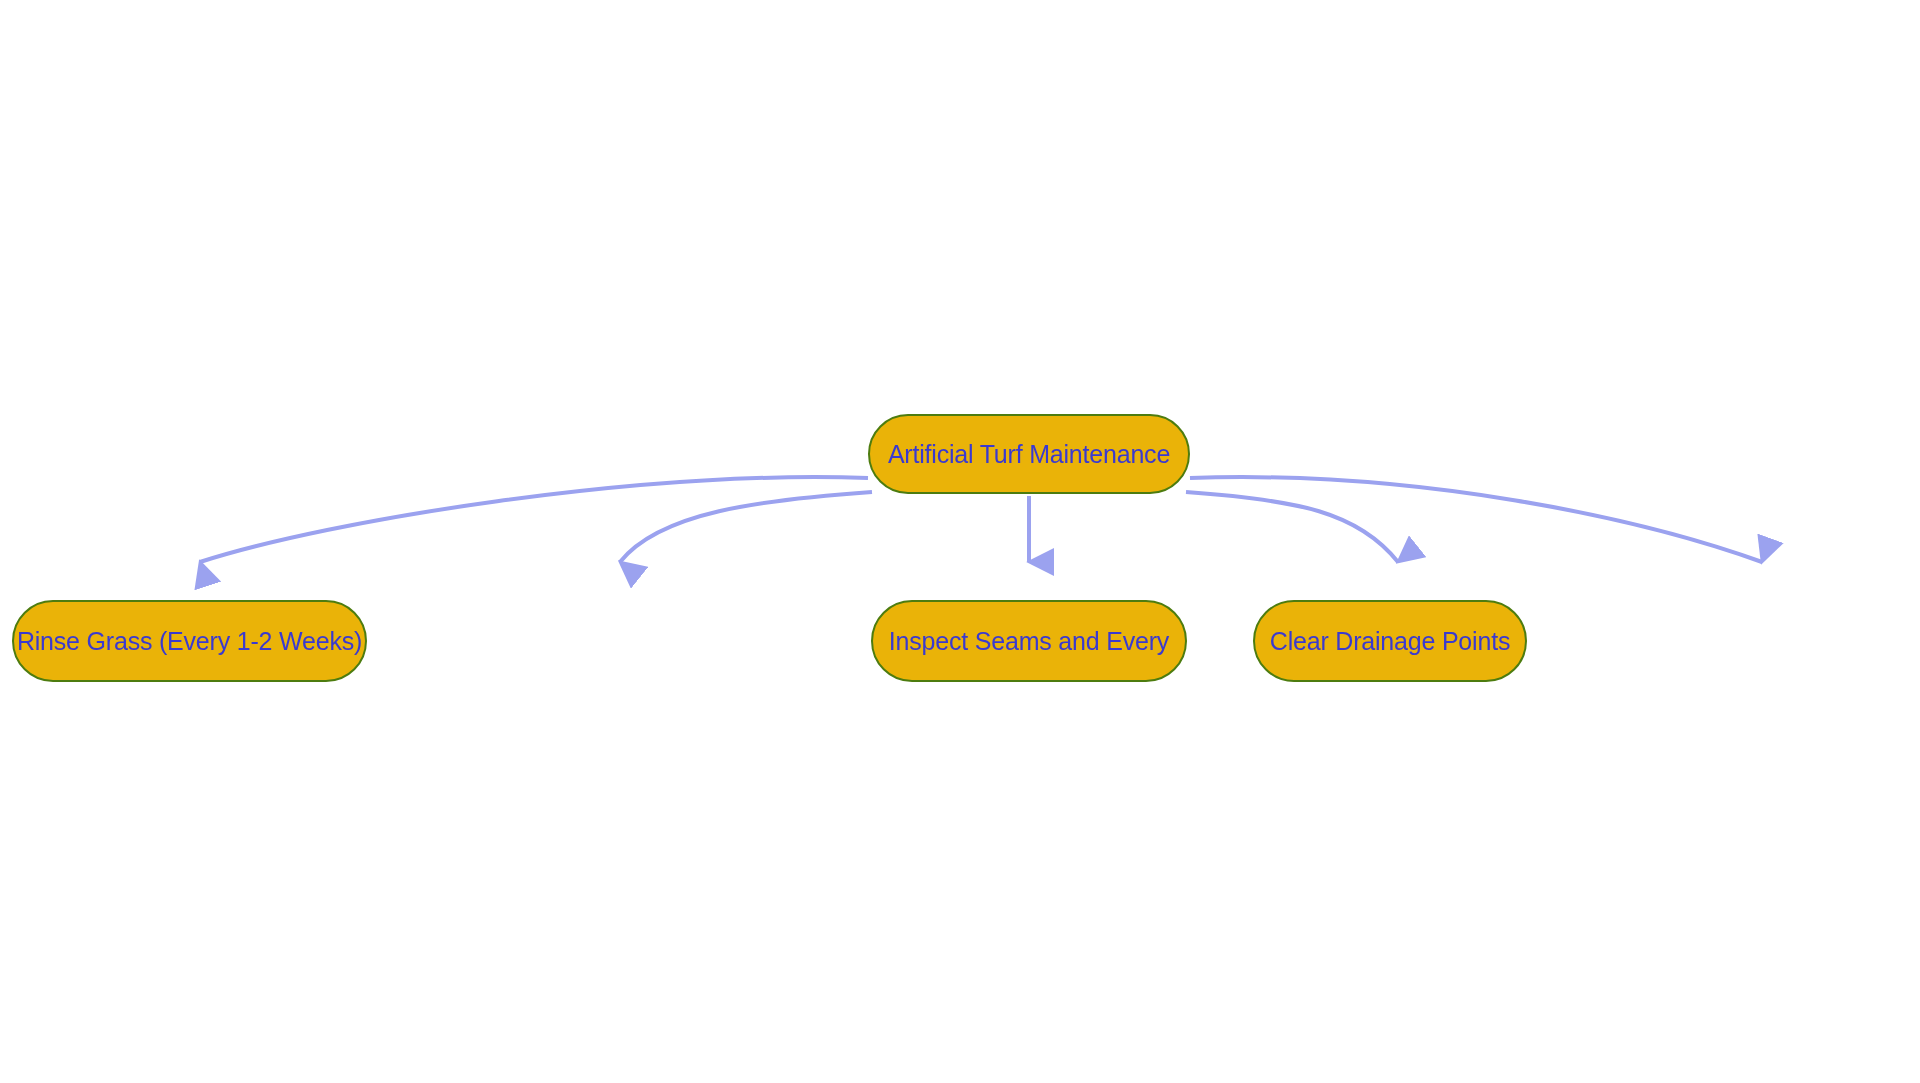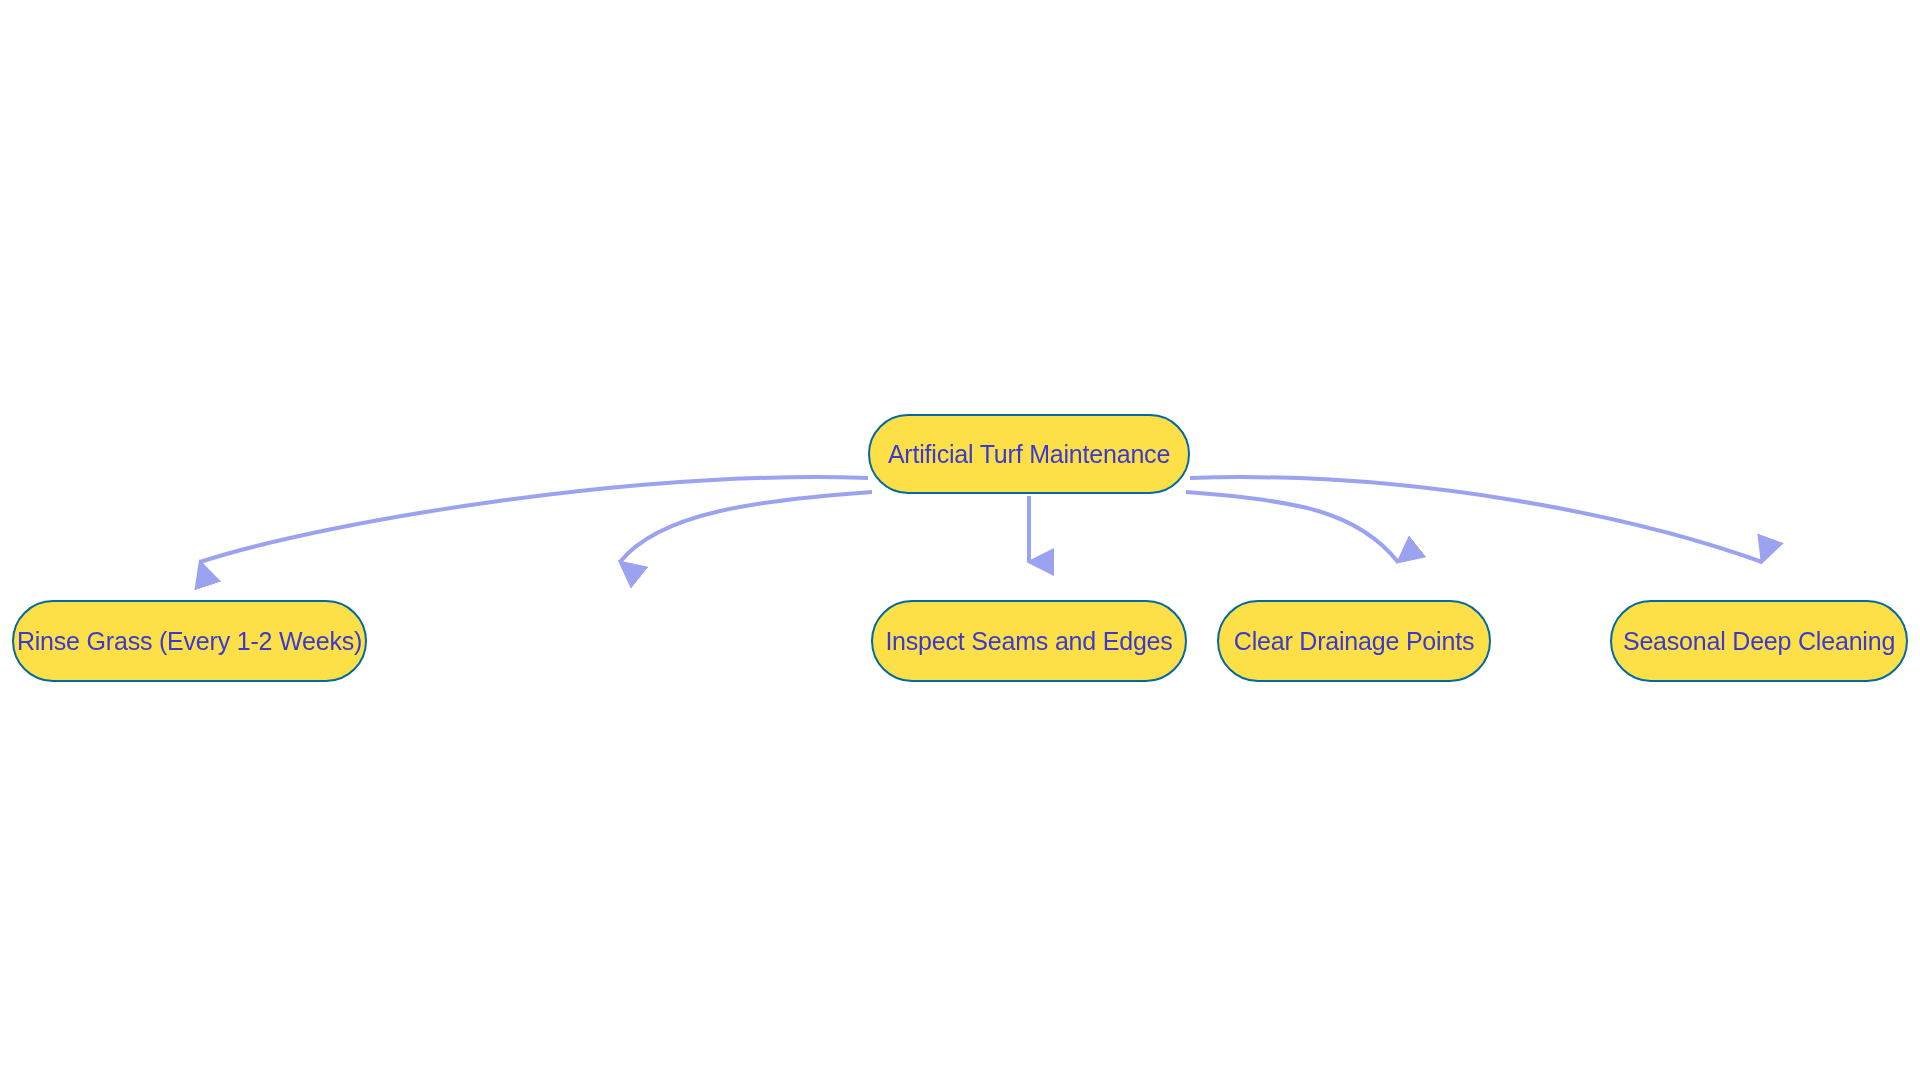--- a/index.html
+++ b/index.html
@@ -26,22 +26,22 @@
     width: 1920px;
     height: 1083px;
     pointer-events: none;
   }
   .node {
     position: absolute;
     box-sizing: border-box;
     display: flex;
     align-items: center;
     justify-content: center;
-    background: #fde047;
-    border: 2px solid #0369a1;
+    background: #eab308;
+    border: 2px solid #4d7c0f;
     border-radius: 999px;
     color: #3a3ad0;
     text-align: left;
     white-space: nowrap;
     letter-spacing: -0.2px;
   }
   .node-label {
     display: block;
     line-height: 1;
   }
@@ -54,21 +54,21 @@
   }
   .node-child {
     top: 580px;
     height: 82px;
     font-size: 25px;
     margin-top: 20px;
   }
   #node-child-0 { left: 12px;   width: 355px; }
   #node-child-1 { left: 446px;  width: 348px; }
   #node-child-2 { left: 871px;  width: 316px; }
-  #node-child-3 { left: 1217px; width: 274px; }
+  #node-child-3 { left: 1253px; width: 274px; }
   #node-child-4 { left: 1610px; width: 298px; }
 </style>
 </head>
 <body>
 
 <div id="canvas">
 
   <svg id="edge-layer" viewBox="0 0 1920 1083" width="1920" height="1083" xmlns="http://www.w3.org/2000/svg">
     <defs>
       <marker id="arrowhead" viewBox="0 0 10 10" refX="5" refY="9" markerWidth="7" markerHeight="7" orient="auto-start-reverse">
@@ -90,24 +90,21 @@
   <div class="node" id="node-root">
     <span class="node-label">Artificial Turf Maintenance</span>
   </div>
 
   <div class="node node-child" id="node-child-0">
     <span class="node-label">Rinse Grass (Every 1-2 Weeks)</span>
   </div>
 
 
   <div class="node node-child" id="node-child-2">
-    <span class="node-label">Inspect Seams and Edges</span>
+    <span class="node-label">Inspect Seams and Every</span>
   </div>
 
   <div class="node node-child" id="node-child-3">
     <span class="node-label">Clear Drainage Points</span>
   </div>
 
-  <div class="node node-child" id="node-child-4">
-    <span class="node-label">Seasonal Deep Cleaning</span>
-  </div>
 
 </div>
 
 </body></html>

